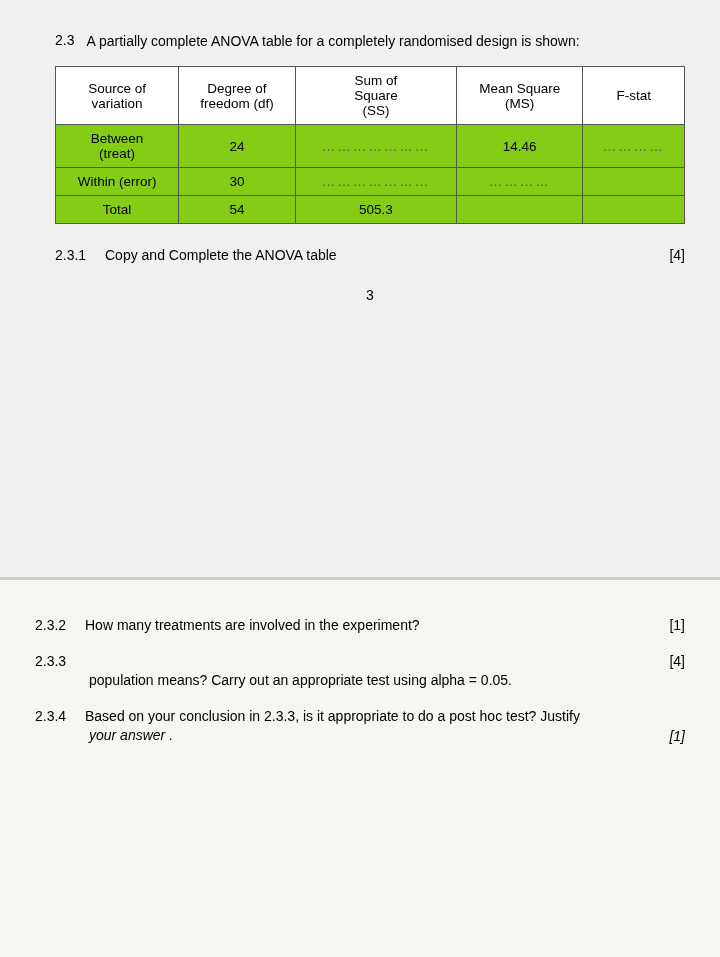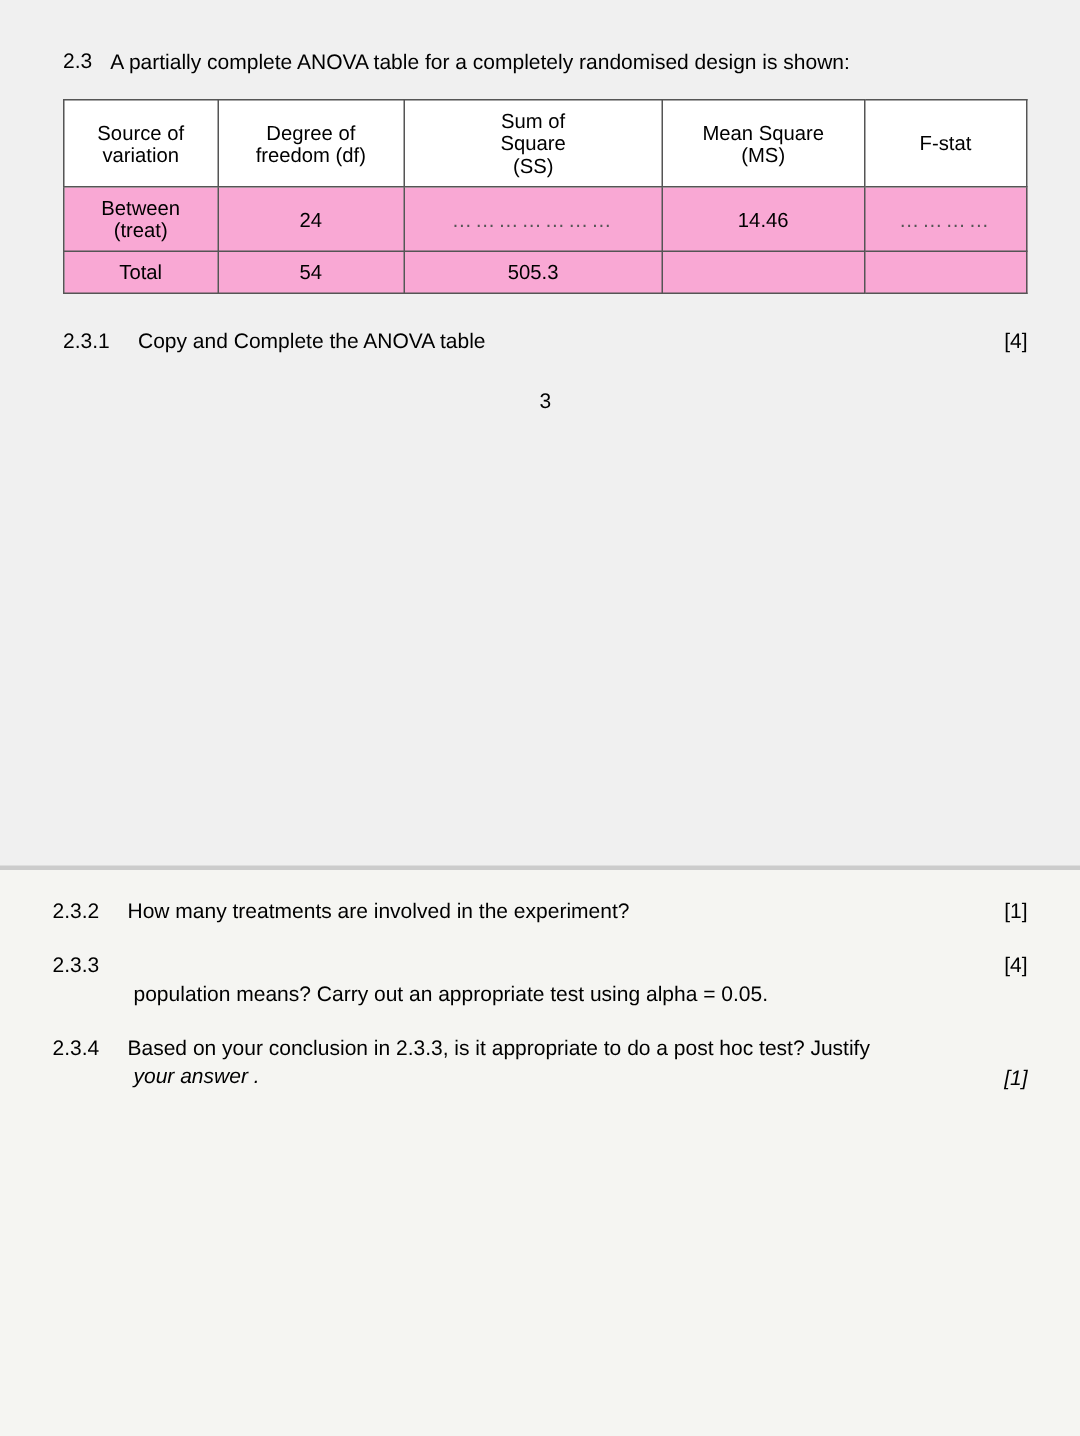--- a/index.html
+++ b/index.html
@@ -11,28 +11,28 @@
     body {
       font-family: Arial, sans-serif;
       font-size: 14px;
       background: #e8e8e8;
       width: 720px;
       min-height: 957px;
     }
 
     .page-top {
       background: #f0f0f0;
-      padding: 30px 35px 40px 42px;
+      padding: 30px 35px 40px 55px;
       min-height: 580px;
       border-bottom: 3px solid #ccc;
     }
 
     .page-bottom {
       background: #f5f5f2;
-      padding: 16px 35px 30px 35px;
+      padding: 34px 35px 30px 35px;
       min-height: 377px;
     }
 
     .question-header {
       display: flex;
       gap: 12px;
       margin-bottom: 14px;
       line-height: 1.5;
     }
 
@@ -58,21 +58,21 @@
       text-align: center;
       vertical-align: middle;
     }
 
     .anova-table th {
       font-weight: normal;
       background: #fff;
     }
 
     .anova-table td {
-      background: #f9a8d4;
+      background: #84cc16;
     }
 
     .page-number {
       text-align: center;
       margin-top: 20px;
       font-size: 14px;
     }
 
     .dotted {
       color: #555;
@@ -141,20 +141,27 @@
         </th>
       </tr>
     </thead>
     <tbody>
       <tr>
         <td>Between<br>(treat)</td>
         <td>24</td>
         <td><span class="dotted">…………………</span></td>
         <td>14.46</td>
         <td><span class="dotted">…………</span></td>
+      </tr>
+      <tr>
+        <td>Within (error)</td>
+        <td>30</td>
+        <td><span class="dotted">…………………</span></td>
+        <td><span class="dotted">…………</span></td>
+        <td></td>
       </tr>
       <tr>
         <td>Total</td>
         <td>54</td>
         <td>505.3</td>
         <td></td>
         <td></td>
       </tr>
     </tbody>
   </table>

